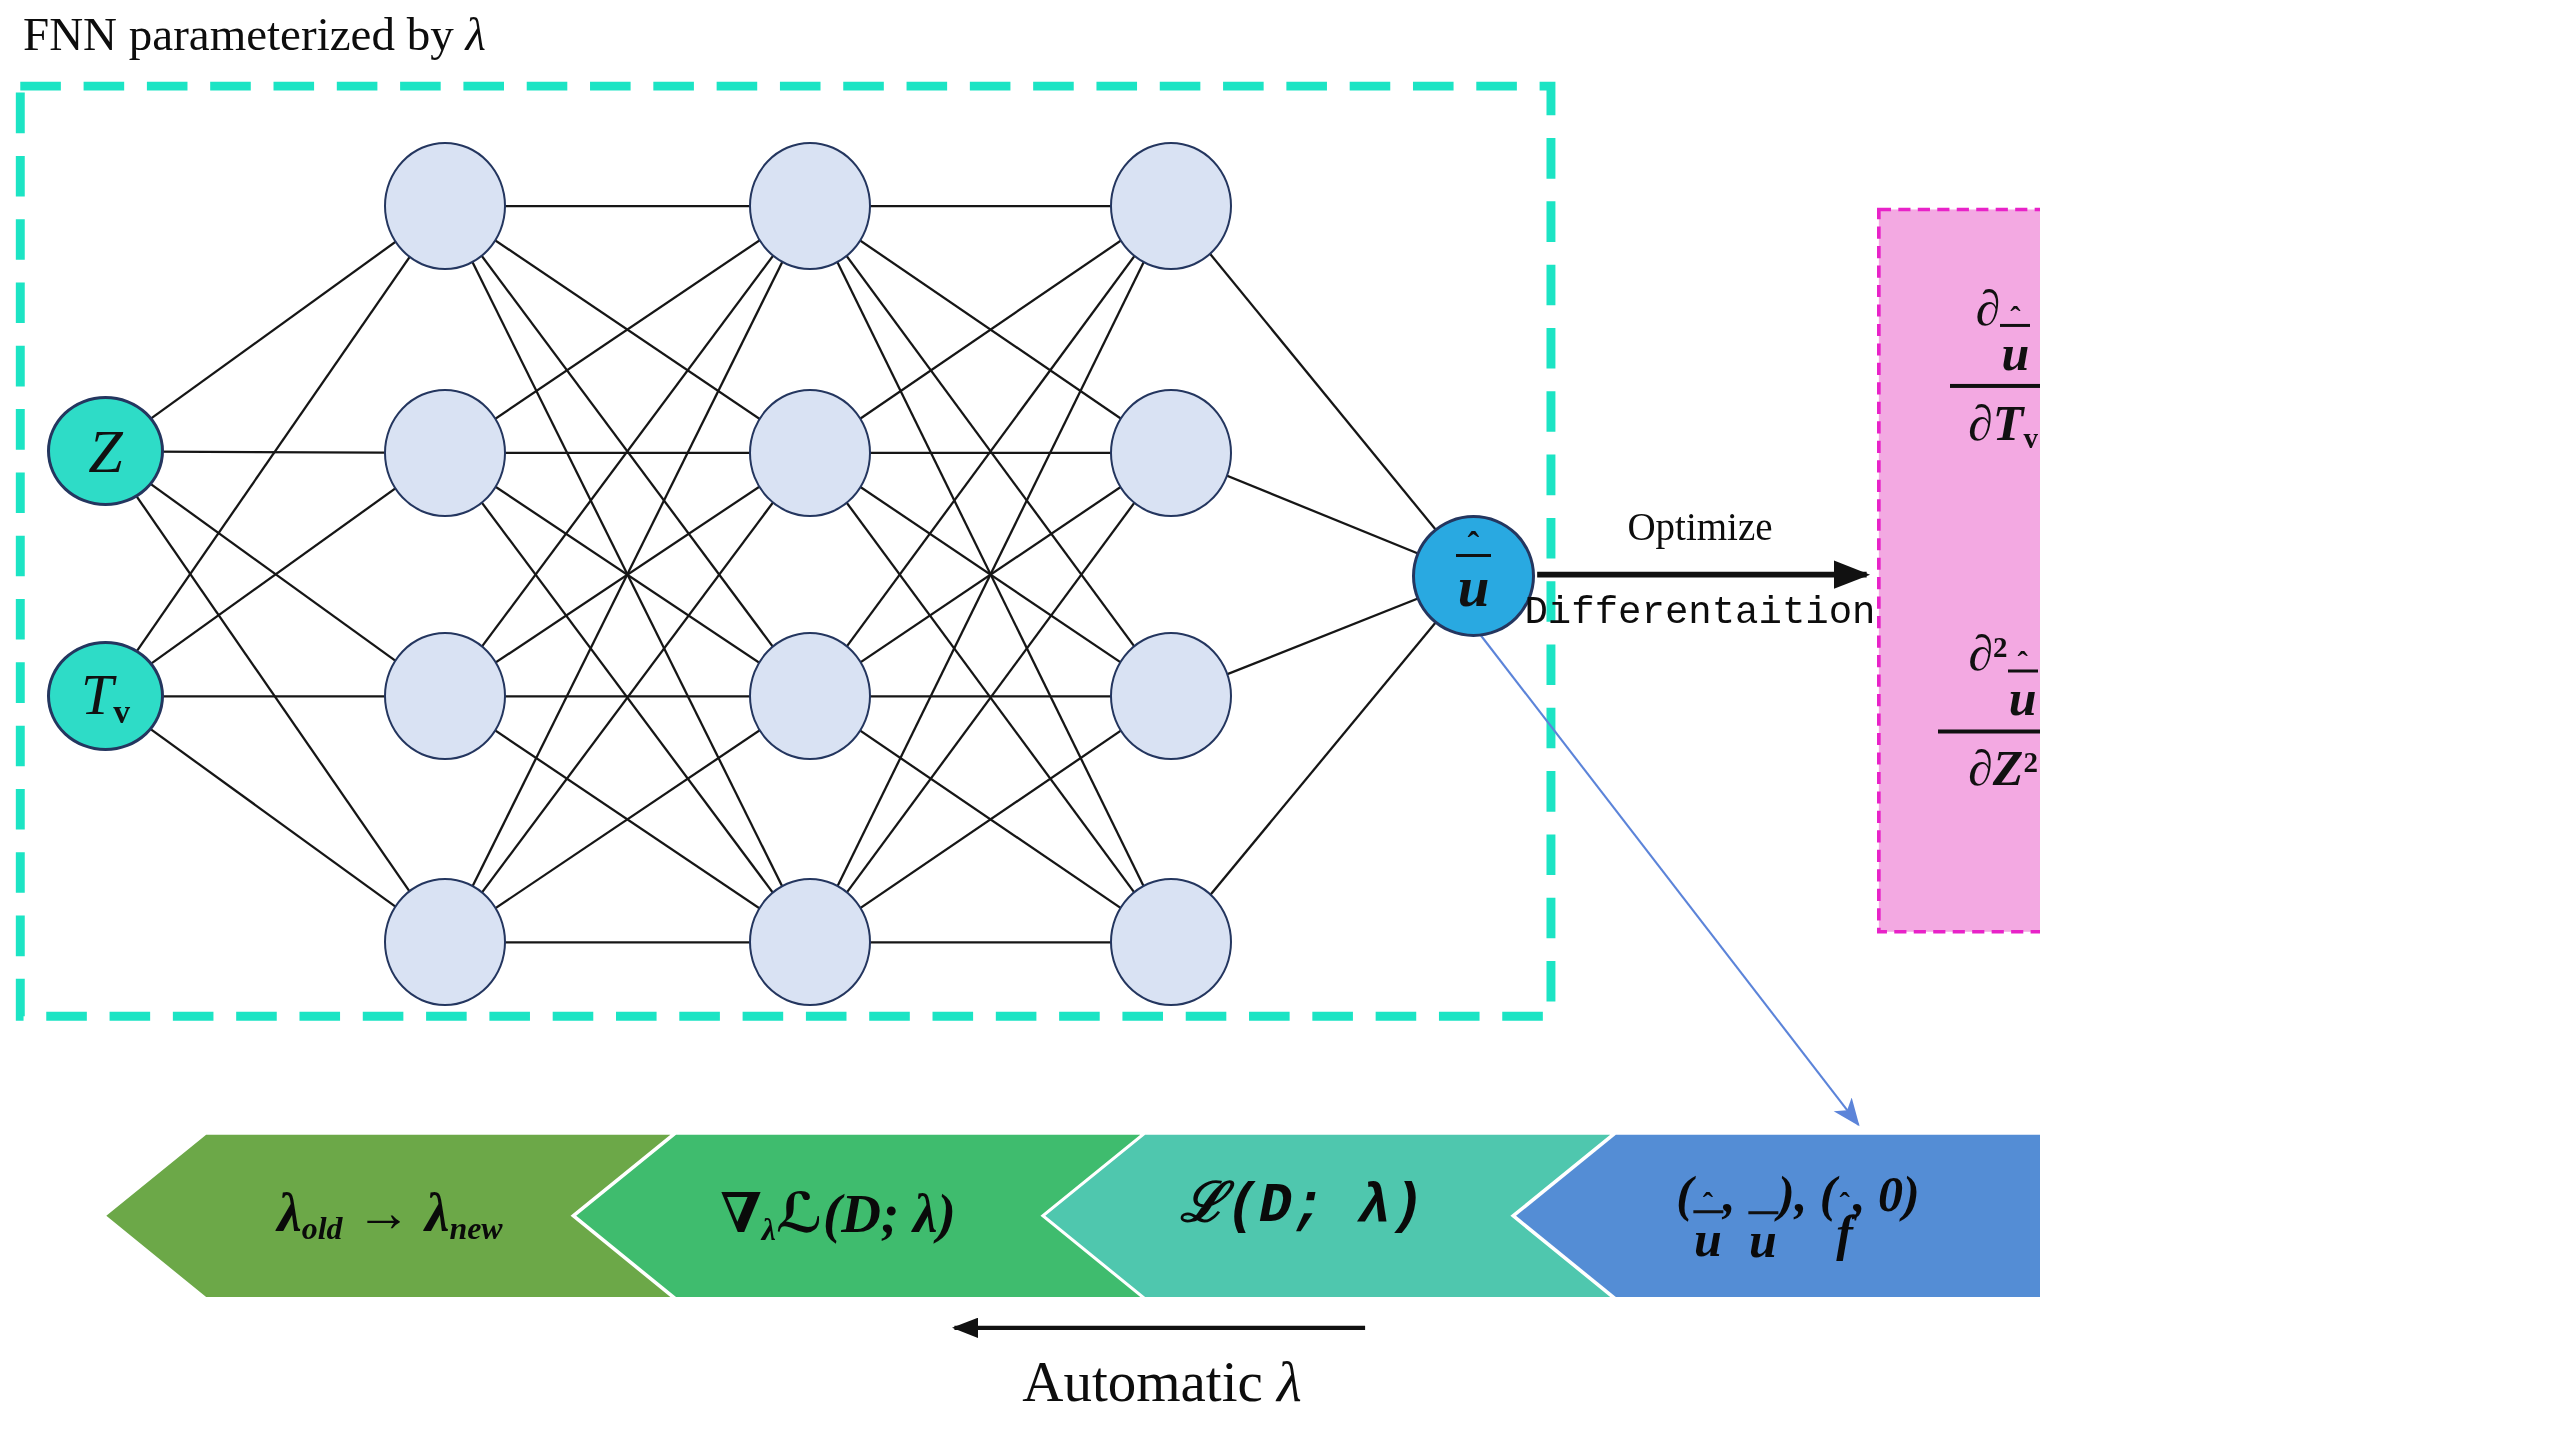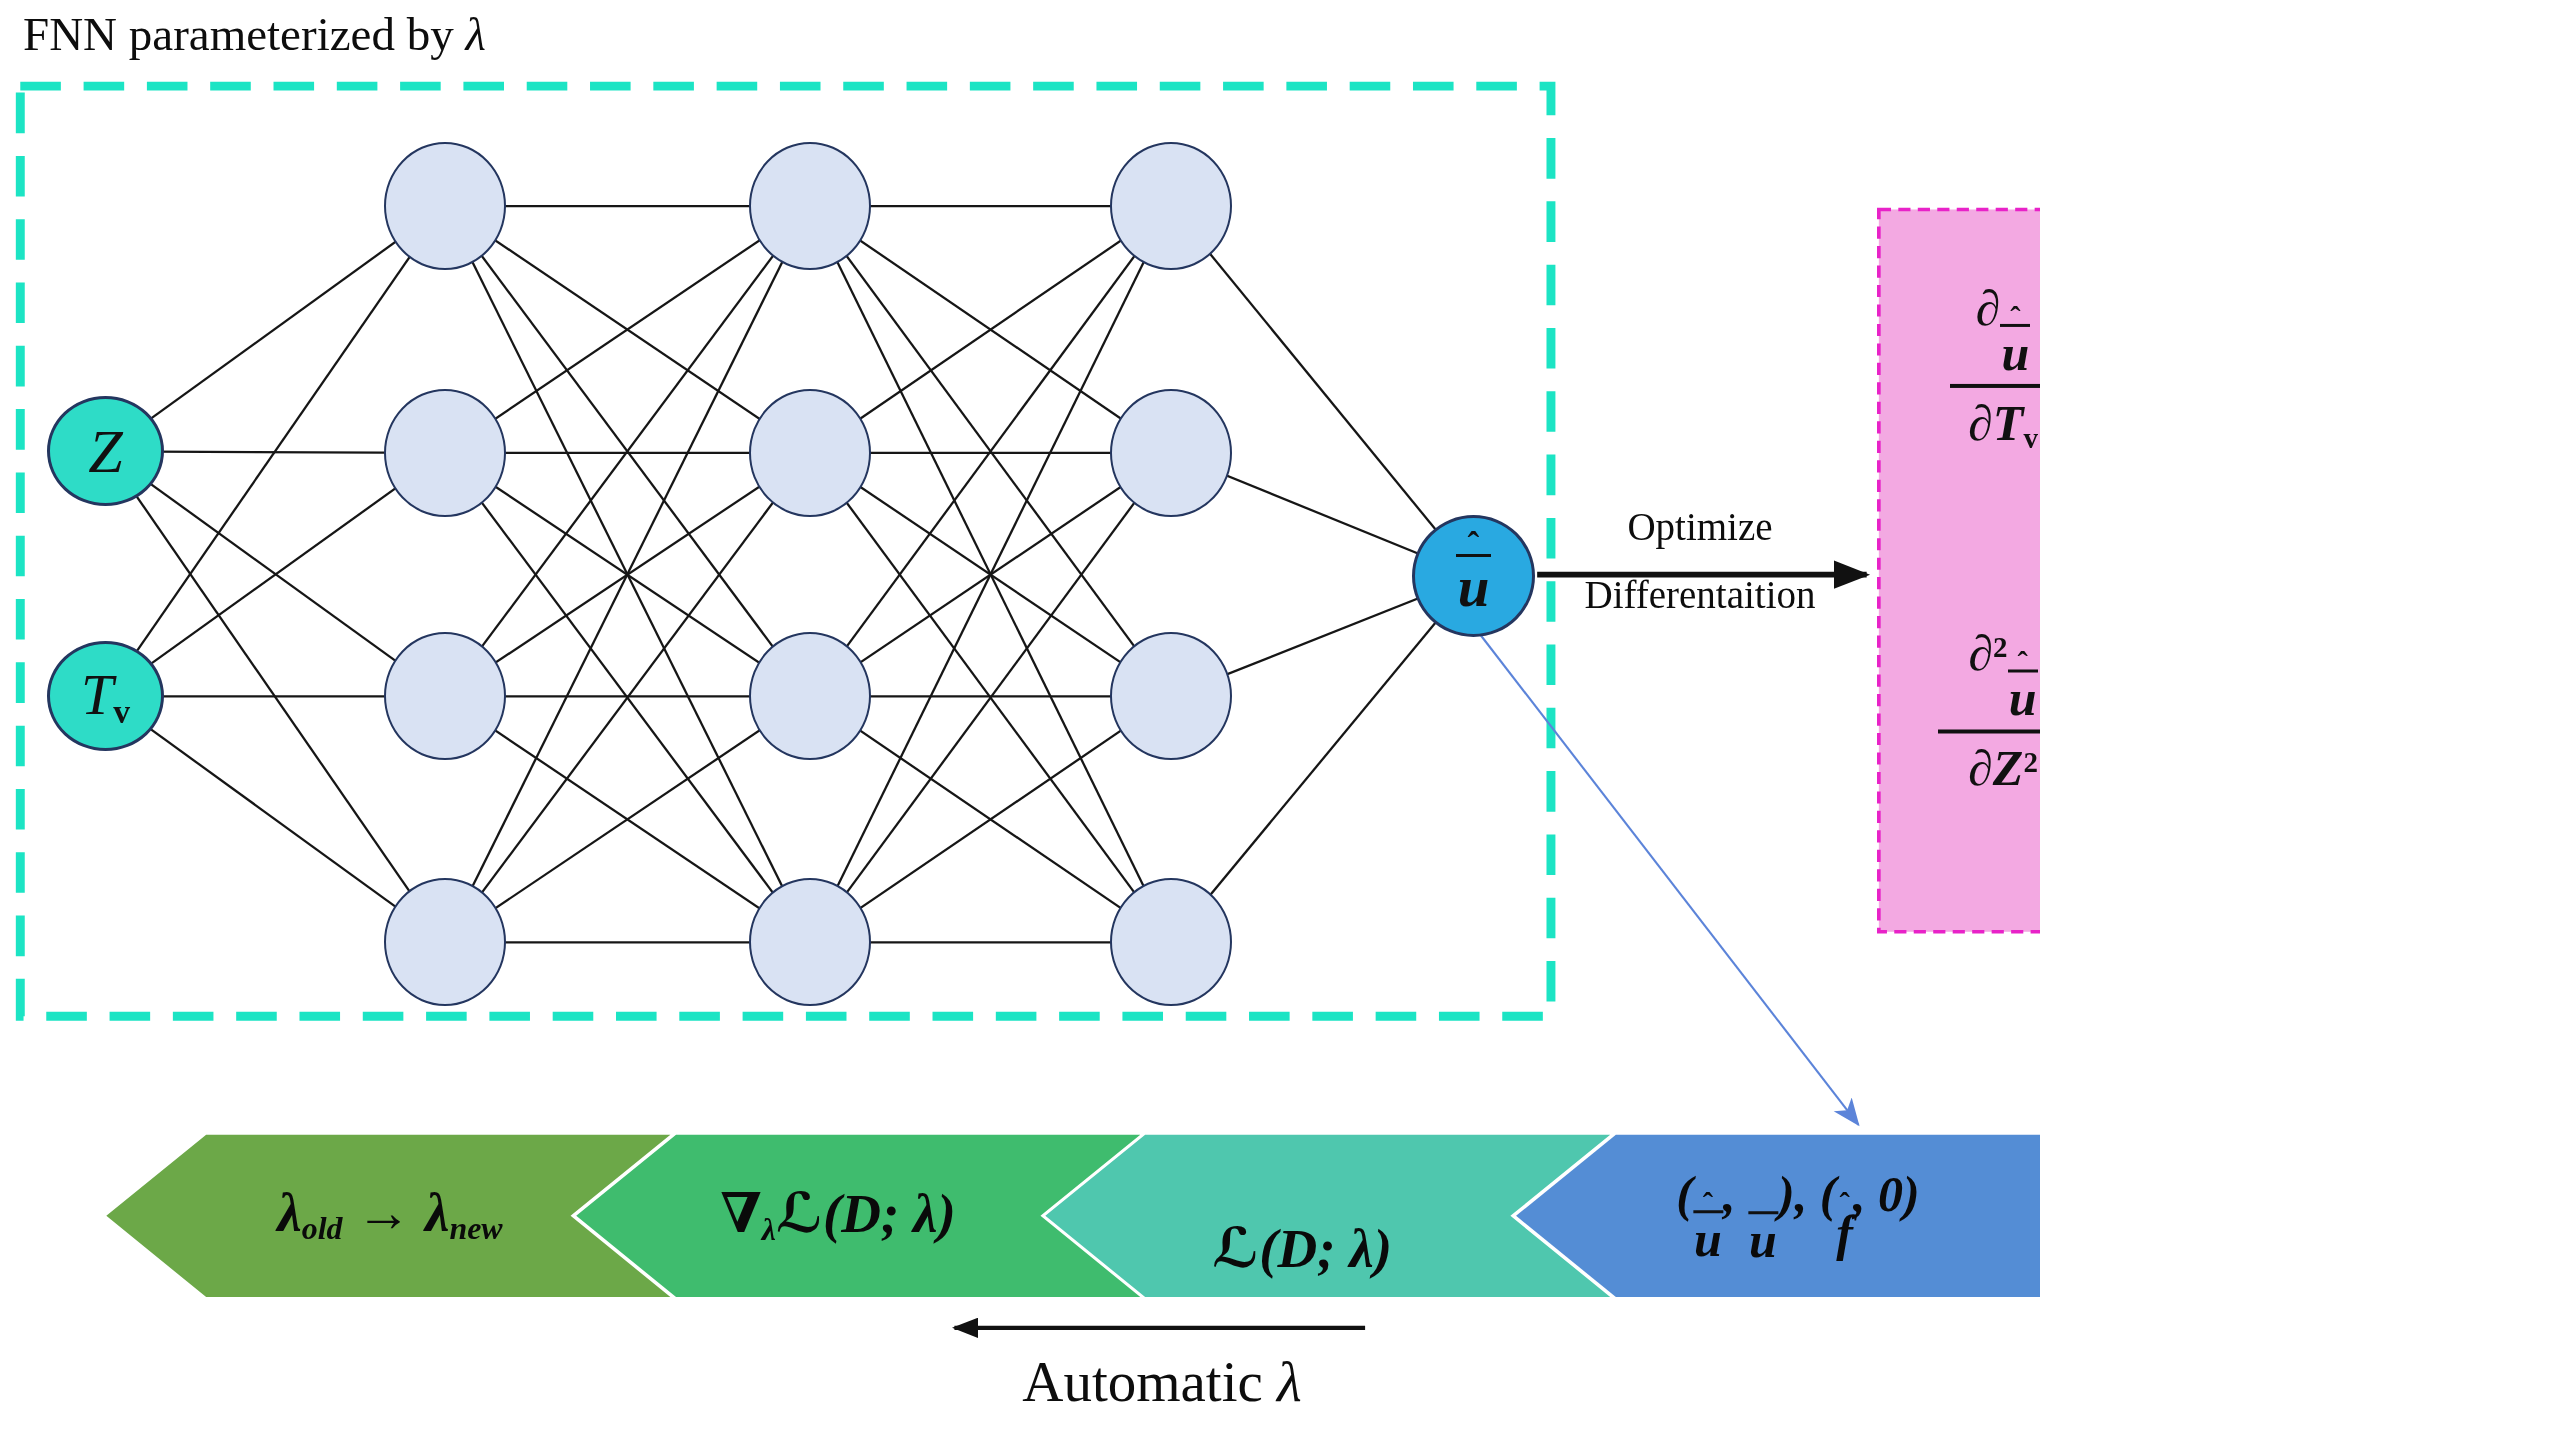--- a/index.html
+++ b/index.html
@@ -145,21 +145,21 @@
   </div>
 
   <div class="node" style="left: 2314px; top: 513px; width: 243px; height: 124px; border-width: 2.8px; background: rgb(242, 163, 227);">
     <span class="stk lbl it bold" style="font-size:54px;">
       <span class="acc-hat" style="font-style:normal;">ˆ</span>
       <span class="base">f</span>
     </span>
   </div>
 
   <div class="abs center adtext lbl" style="left:1700px;top:526px;">Optimize</div>
-  <div class="abs center adtext lbl" style="left:1700px;top:594px;">Differentaition</div>
+  <div class="abs center adtext lbl" style="left:1700px;top:613px;font-family:Liberation Mono, monospace;">Differentaition</div>
 
   <div class="abs center" style="left:2003px;top:367px;">
     <span class="frac">
       <span class="lbl"><span>∂</span><span class="stk">
             <span class="acc-hat" style="font-style:normal;">ˆ</span>
             <span class="acc-bar"></span>
             <span class="base">u</span>
           </span></span>
       <span class="fbar" style="width:106px;"></span>
       <span class="lbl"><span>∂T</span><sub class="s" style="font-style:normal;">v</sub></span>
@@ -179,21 +179,21 @@
   </div>
 
   <div class="abs center chevlbl lbl" style="left:390px;top:1214px;">
     <span>λ</span><sub class="s">old</sub><span style="font-style:normal;"> → </span><span>λ</span><sub class="s">new</sub>
   </div>
 
   <div class="abs center chevlbl lbl" style="left:838px;top:1214px;">
     <span style="font-style:normal;font-weight:700;">∇</span><sub class="s">λ</sub><span>ℒ</span><span>(D; λ)</span>
   </div>
 
-  <div class="abs center chevlbl lbl" style="left:1302px;top:1248px;">
+  <div class="abs center chevlbl lbl" style="left:1302px;top:1200px;font-family:Liberation Mono, monospace;">
     <span>ℒ</span><span>(D; λ)</span>
   </div>
 
   <div class="abs center chevlbl lbl" style="left:1798px;top:1214px;font-size:50px;">
     <span>(</span><span class="stk">
         <span class="acc-hat" style="font-style:normal;">ˆ</span>
         <span class="acc-bar"></span>
         <span class="base">u</span>
       </span><span>, </span><span class="stk">
         <span class="acc-bar" style="margin-top:.14em;"></span>

